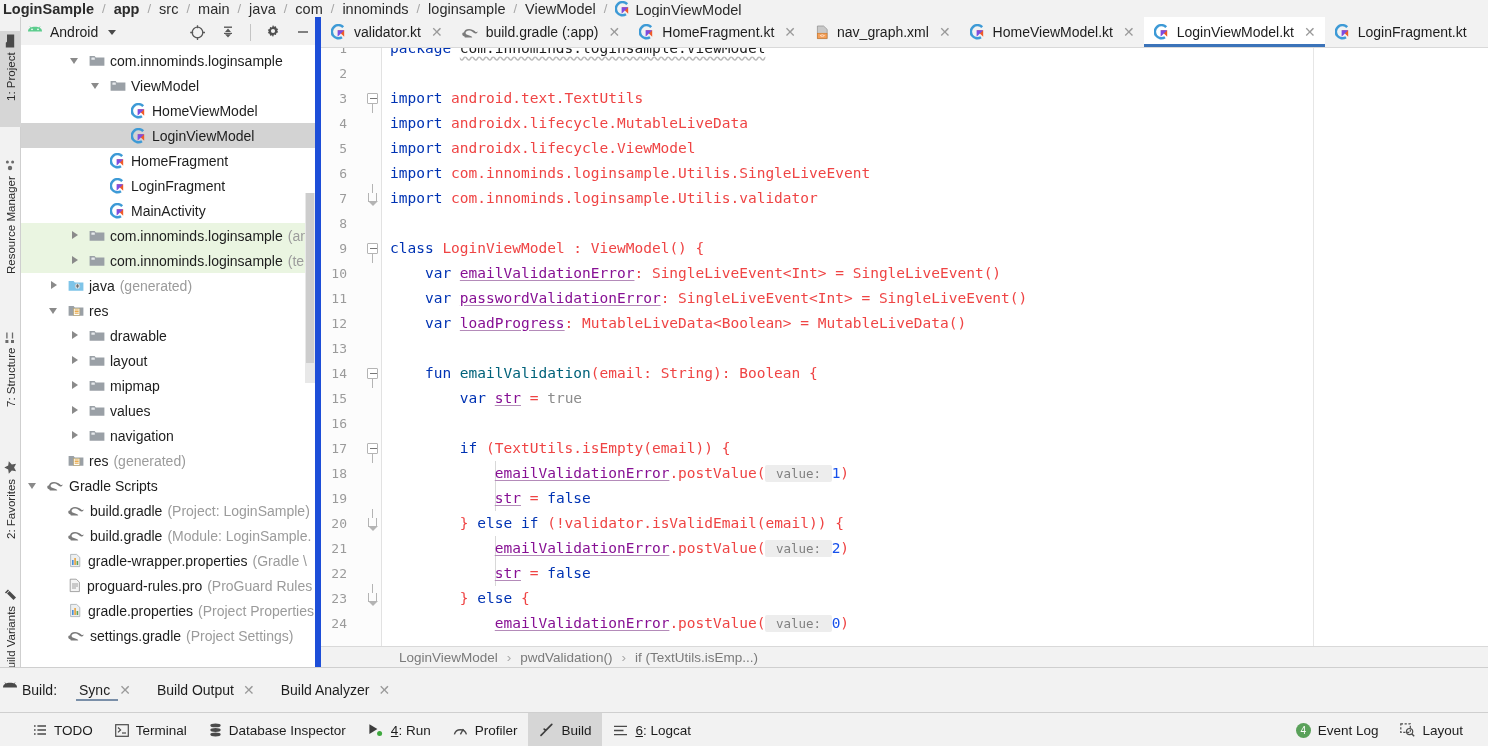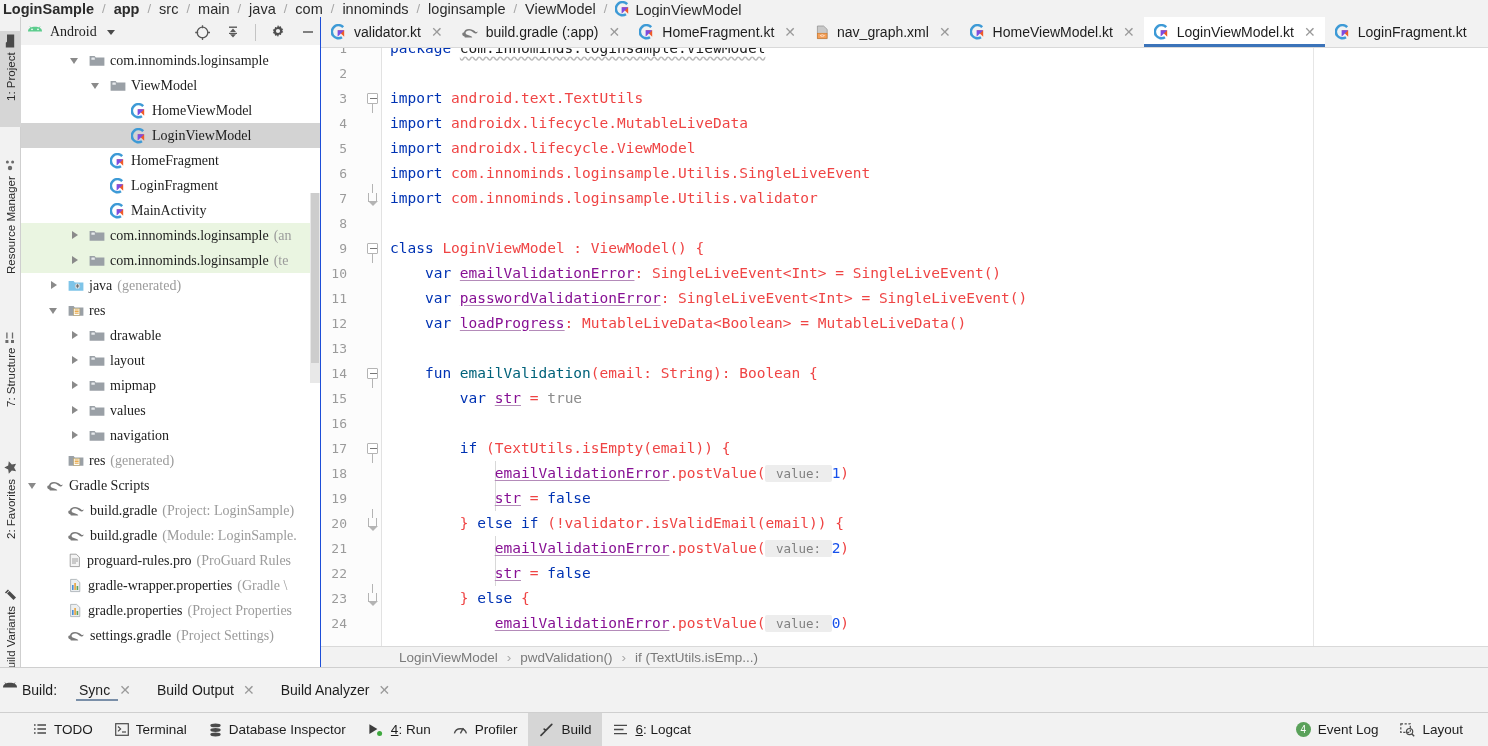--- a/index.html
+++ b/index.html
@@ -47,23 +47,22 @@
     padding-bottom: 4px;
     white-space: nowrap;
   }
   .vtool.active { background: #d6d6d6; }
   .vtool .vicon { margin-top: 5px; }
 
   
   #project-panel {
     position: absolute; top: 17px; left: 21px; width: 300px; bottom: 34px;
     background: #5eead4;
-    border-right: 1px solid #1d4ed8;
+    border-right: 6px solid #1d4ed8;
     overflow: hidden;
-    font-family: Liberation Serif, serif;
   }
   #project-toolbar {
     height: 31px; background: #f2f2f2;
     border-bottom: 1px solid #d9d9d9;
     display: flex; align-items: center; padding: 0 6px;
     position: relative;
   }
   #project-toolbar .dd {
     display: flex; align-items: center; gap: 6px; font-size: 14px;
     color: #1d1d1d; cursor: default;
@@ -249,21 +248,21 @@
     content: ""; position: absolute; left: -3px; right: 13px; bottom: 11px;
     height: 2px; background: #7a8fa8;
   }
   #build-bar .robot { position: absolute; left: 2px; top: 14px; }
 
   
   #bottombar {
     position: absolute; left: 0; right: 0; bottom: 0; height: 34px;
     background: #f2f2f2;
     border-top: 1px solid #cfcfcf;
-    display: flex; align-items: center;
+    display: flex; 
   }
   .bitem {
     display: flex; align-items: center; gap: 7px;
     padding: 0 11px; height: 34px; font-size: 13.5px; color: #1d1d1d;
     white-space: nowrap;
   }
   .bitem.first { margin-left: 22px; }
   .bitem.active { background: #d6d6d6; }
   .bitem u { text-decoration: underline; }
   #bottombar .spacer { flex: 1; }
@@ -615,40 +614,40 @@
         <path d="M2 6.5c0-2 2-3.6 5-3.6 2.6 0 4.3 1 5.6 2.2.8.8 2 1 2.6.6.4-.3.5-.2.4.3-.2.9-1.2 1.6-2.3 1.5-.9-.1-1.6-.6-2.3-1.2C9.8 5 8.6 4.4 7 4.4c-2 0-3.4 1-3.4 2.3 0 .9.6 1.6 1.7 2l3.3 1.2c1.1.4 1.6.9 1.6 1.5H2.8c0-.6-.5-1-1.4-1.4C.6 9.6.2 8.9.2 8c0-.6.3-1.1.8-1.5z" fill="#7b7b7b"></path>
         <circle cx="13.8" cy="5.1" r="0.7" fill="#fff"></circle>
       </svg>
           </span>
           <span class="lbl">build.gradle</span>
           <span class="sub">(Module: LoginSample.</span>
         </div>
         <div class="trow" style="padding-left: 27px;">
           <span class="arrow " style="margin-right: 7px;"></span>
           <span class="ic" style="display: inline-flex; align-items: center;">
-            <svg width="14" height="15" viewBox="0 0 14 15">
-        <path d="M2.2 1.2h6l3.2 3v9.4H2.2z" fill="#f4f4f4" stroke="#8e8e8e" stroke-width="0.8"></path>
-        <path d="M4 6h6M4 8h6M4 10h4" stroke="#8a8a8a" stroke-width="0.8"></path>
-      </svg>
-          </span>
-          <span class="lbl">proguard-rules.pro</span>
-          <span class="sub">(ProGuard Rules</span>
-        </div>
-        <div class="trow" style="padding-left: 27px;">
-          <span class="arrow " style="margin-right: 7px;"></span>
-          <span class="ic" style="display: inline-flex; align-items: center;">
             <svg width="15" height="15" viewBox="0 0 15 15">
         <path d="M2.6 1.4h6l3.2 3v9.2H2.6z" fill="#eceff1" stroke="#9aa0a6" stroke-width="0.7"></path>
         <rect x="4" y="7" width="1.6" height="5" fill="#4a8fd8"></rect>
         <rect x="6.3" y="5" width="1.6" height="7" fill="#e8a33d"></rect>
         <rect x="8.6" y="8" width="1.6" height="4" fill="#5aa15a"></rect>
       </svg>
           </span>
           <span class="lbl">gradle-wrapper.properties</span>
           <span class="sub">(Gradle \</span>
+        </div>
+        <div class="trow" style="padding-left: 27px;">
+          <span class="arrow " style="margin-right: 7px;"></span>
+          <span class="ic" style="display: inline-flex; align-items: center;">
+            <svg width="14" height="15" viewBox="0 0 14 15">
+        <path d="M2.2 1.2h6l3.2 3v9.4H2.2z" fill="#f4f4f4" stroke="#8e8e8e" stroke-width="0.8"></path>
+        <path d="M4 6h6M4 8h6M4 10h4" stroke="#8a8a8a" stroke-width="0.8"></path>
+      </svg>
+          </span>
+          <span class="lbl">proguard-rules.pro</span>
+          <span class="sub">(ProGuard Rules</span>
         </div>
         <div class="trow" style="padding-left: 27px;">
           <span class="arrow " style="margin-right: 7px;"></span>
           <span class="ic" style="display: inline-flex; align-items: center;">
             <svg width="15" height="15" viewBox="0 0 15 15">
         <path d="M2.6 1.4h6l3.2 3v9.2H2.6z" fill="#eceff1" stroke="#9aa0a6" stroke-width="0.7"></path>
         <rect x="4" y="7" width="1.6" height="5" fill="#4a8fd8"></rect>
         <rect x="6.3" y="5" width="1.6" height="7" fill="#e8a33d"></rect>
         <rect x="8.6" y="8" width="1.6" height="4" fill="#5aa15a"></rect>
       </svg>

